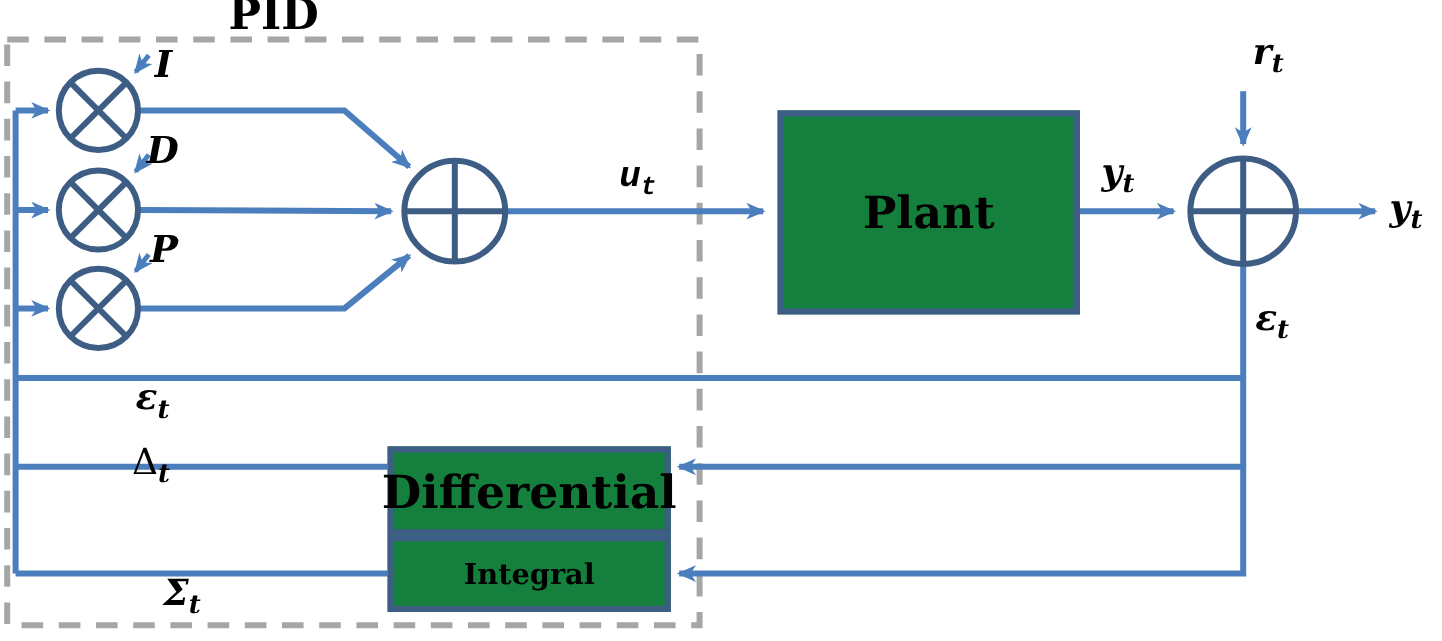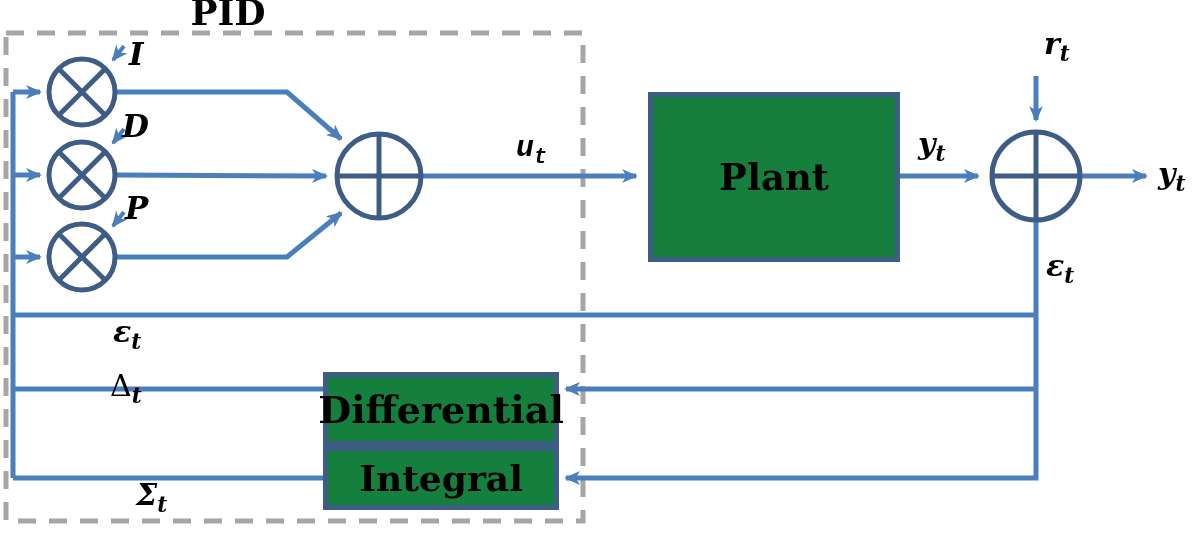--- a/index.html
+++ b/index.html
@@ -15,21 +15,21 @@
   .block {
     position:absolute;
     box-sizing:border-box;
     border:5px solid #3d5d85;
     background:#15803d;
     display:flex; align-items:center; justify-content:center;
     font-weight:bold; color:#000;
   }
   .block-plant        { left:648px; top:92px;  width:252px; height:170px; font-size:37px; }
   .block-differential { left:323px; top:358px; width:236px; height:74px;  font-size:38px;margin-top:14px; }
-  .block-integral     { left:323px; top:446px; width:236px; height:64px;  font-size:36px; }
+  .block-integral     { left:323px; top:446px; width:236px; height:64px;  font-size:24px; }
 
   .lbl { position:absolute; color:#000; font-weight:bold; white-space:nowrap; line-height:1.05; }
   .pid-title { left:186px; top:-6px; width:84px; text-align:center; font-size:36px; }
 
   .gain { font-size:31px; font-style:italic; }
   .gain-i { left:129px; top:38px;  }
   .gain-d { left:122px; top:110px; }
   .gain-p { left:125px; top:192px; }
 
   .sig { font-size:30px; font-style:italic; }

